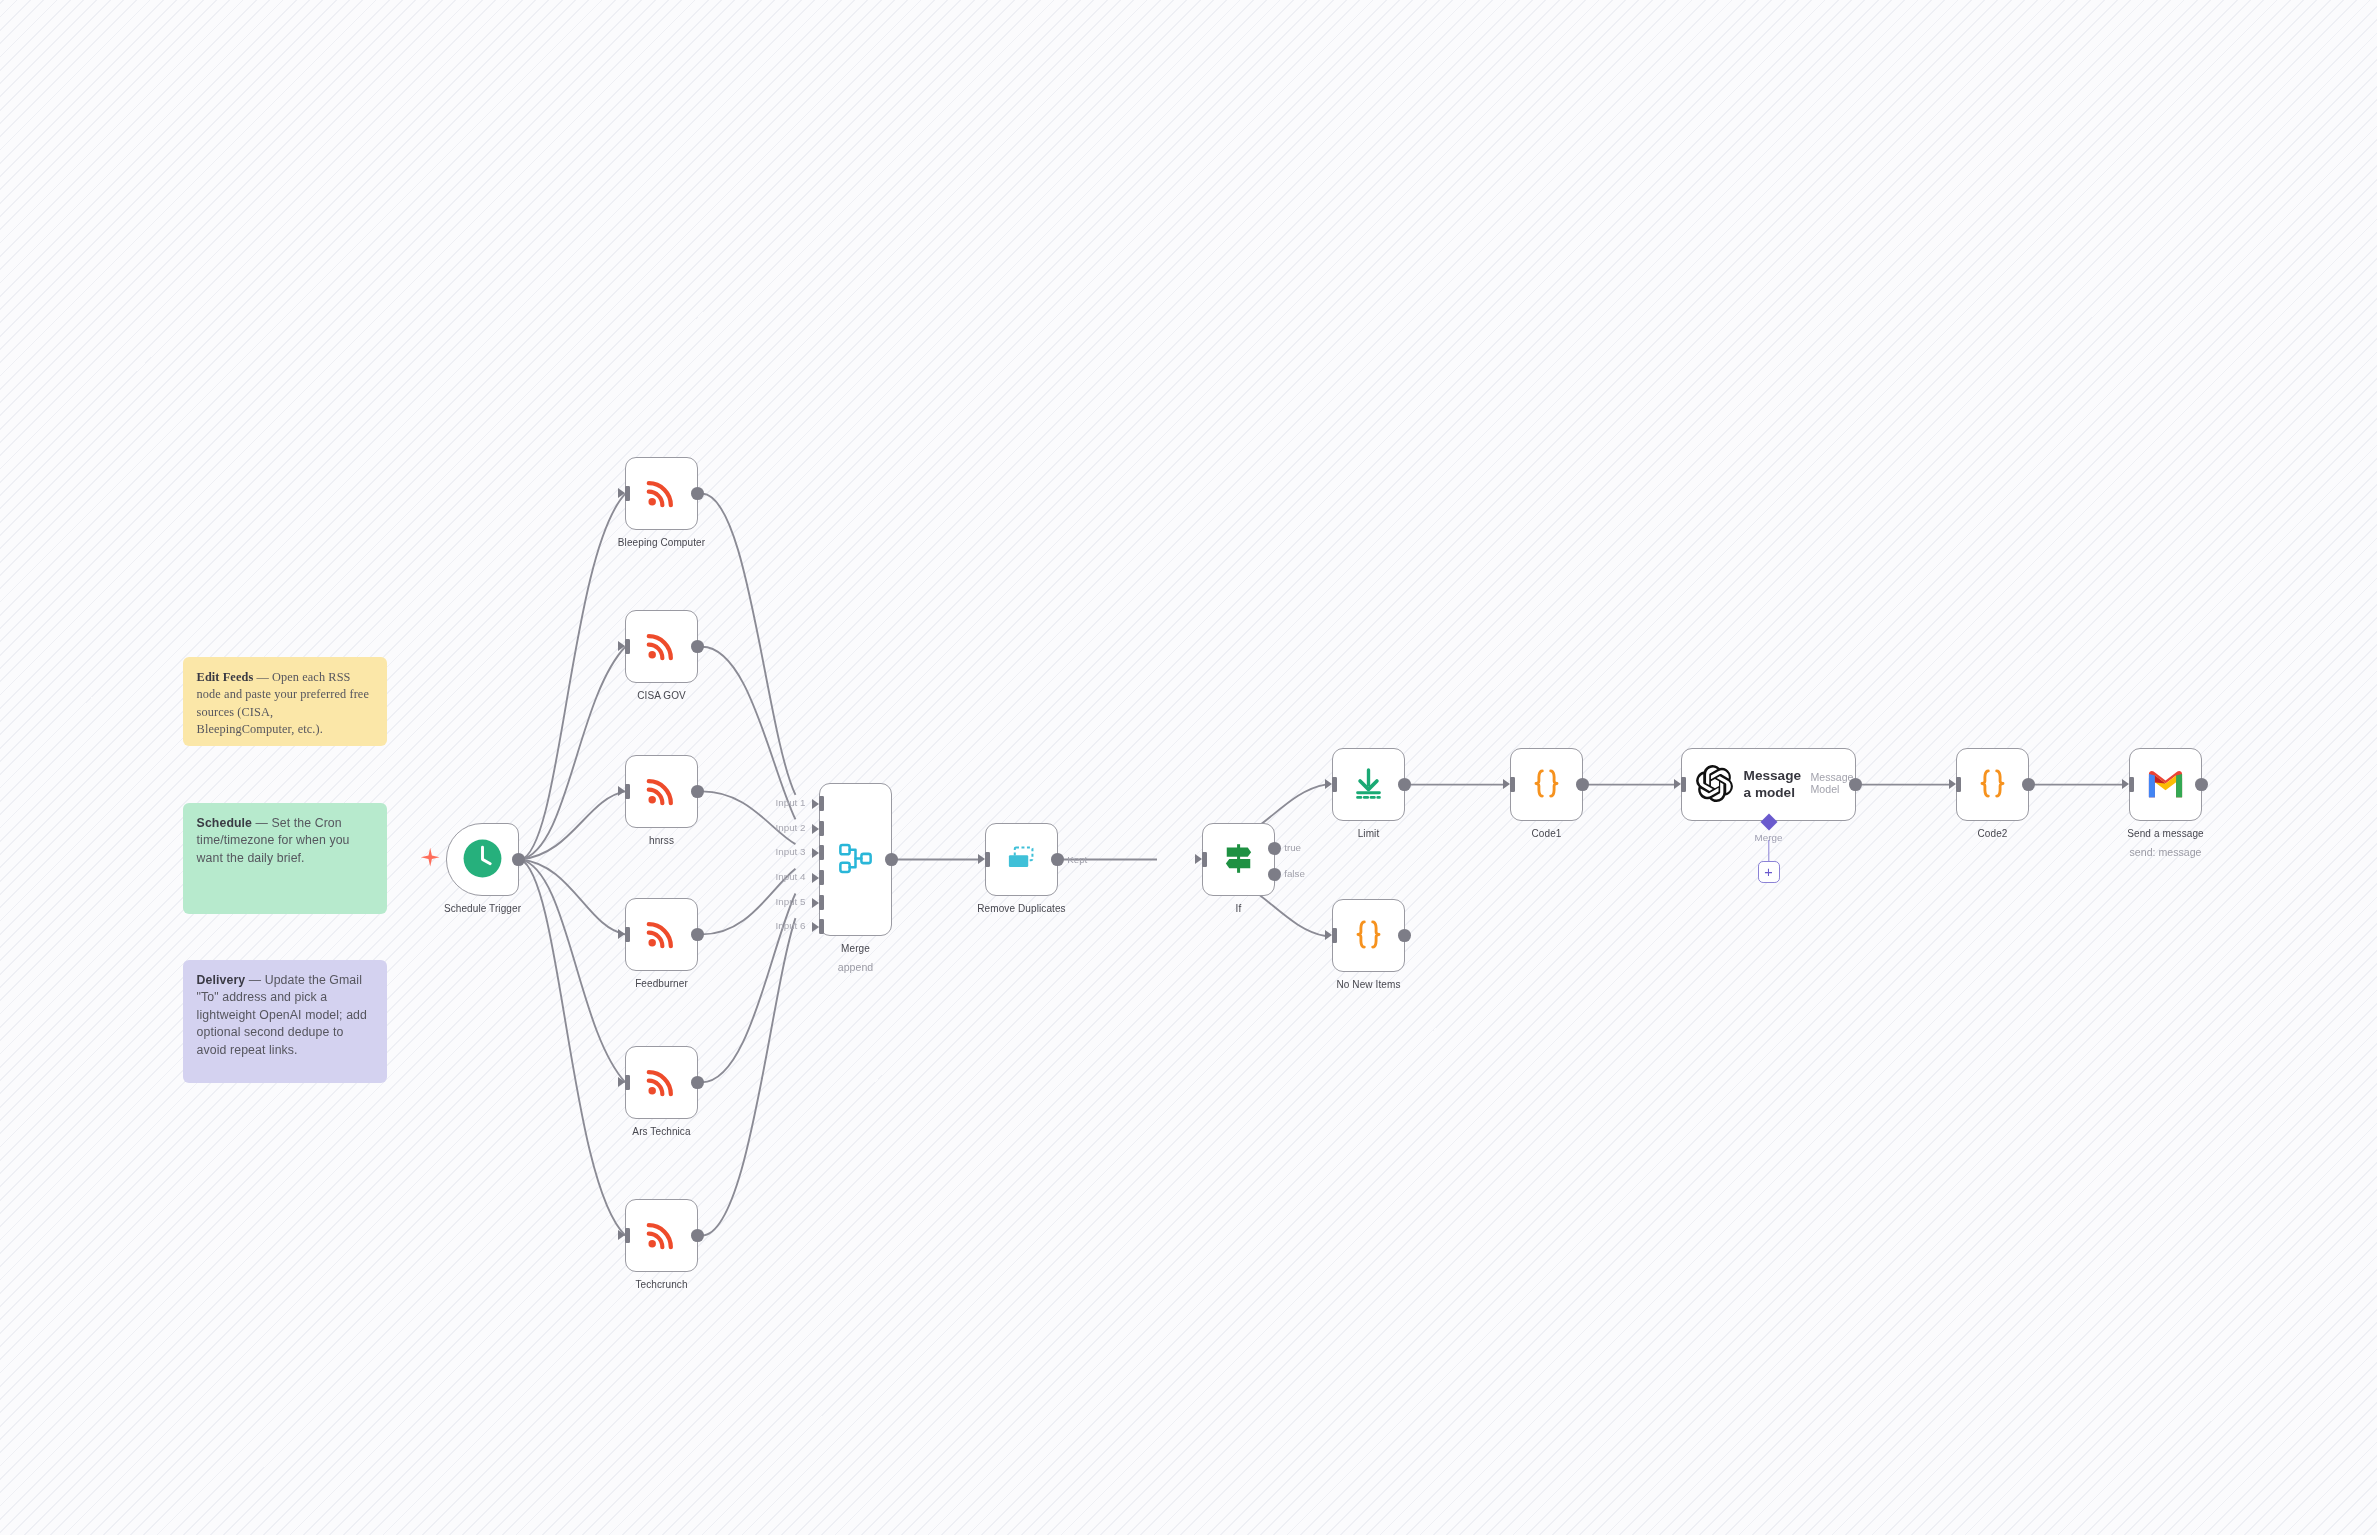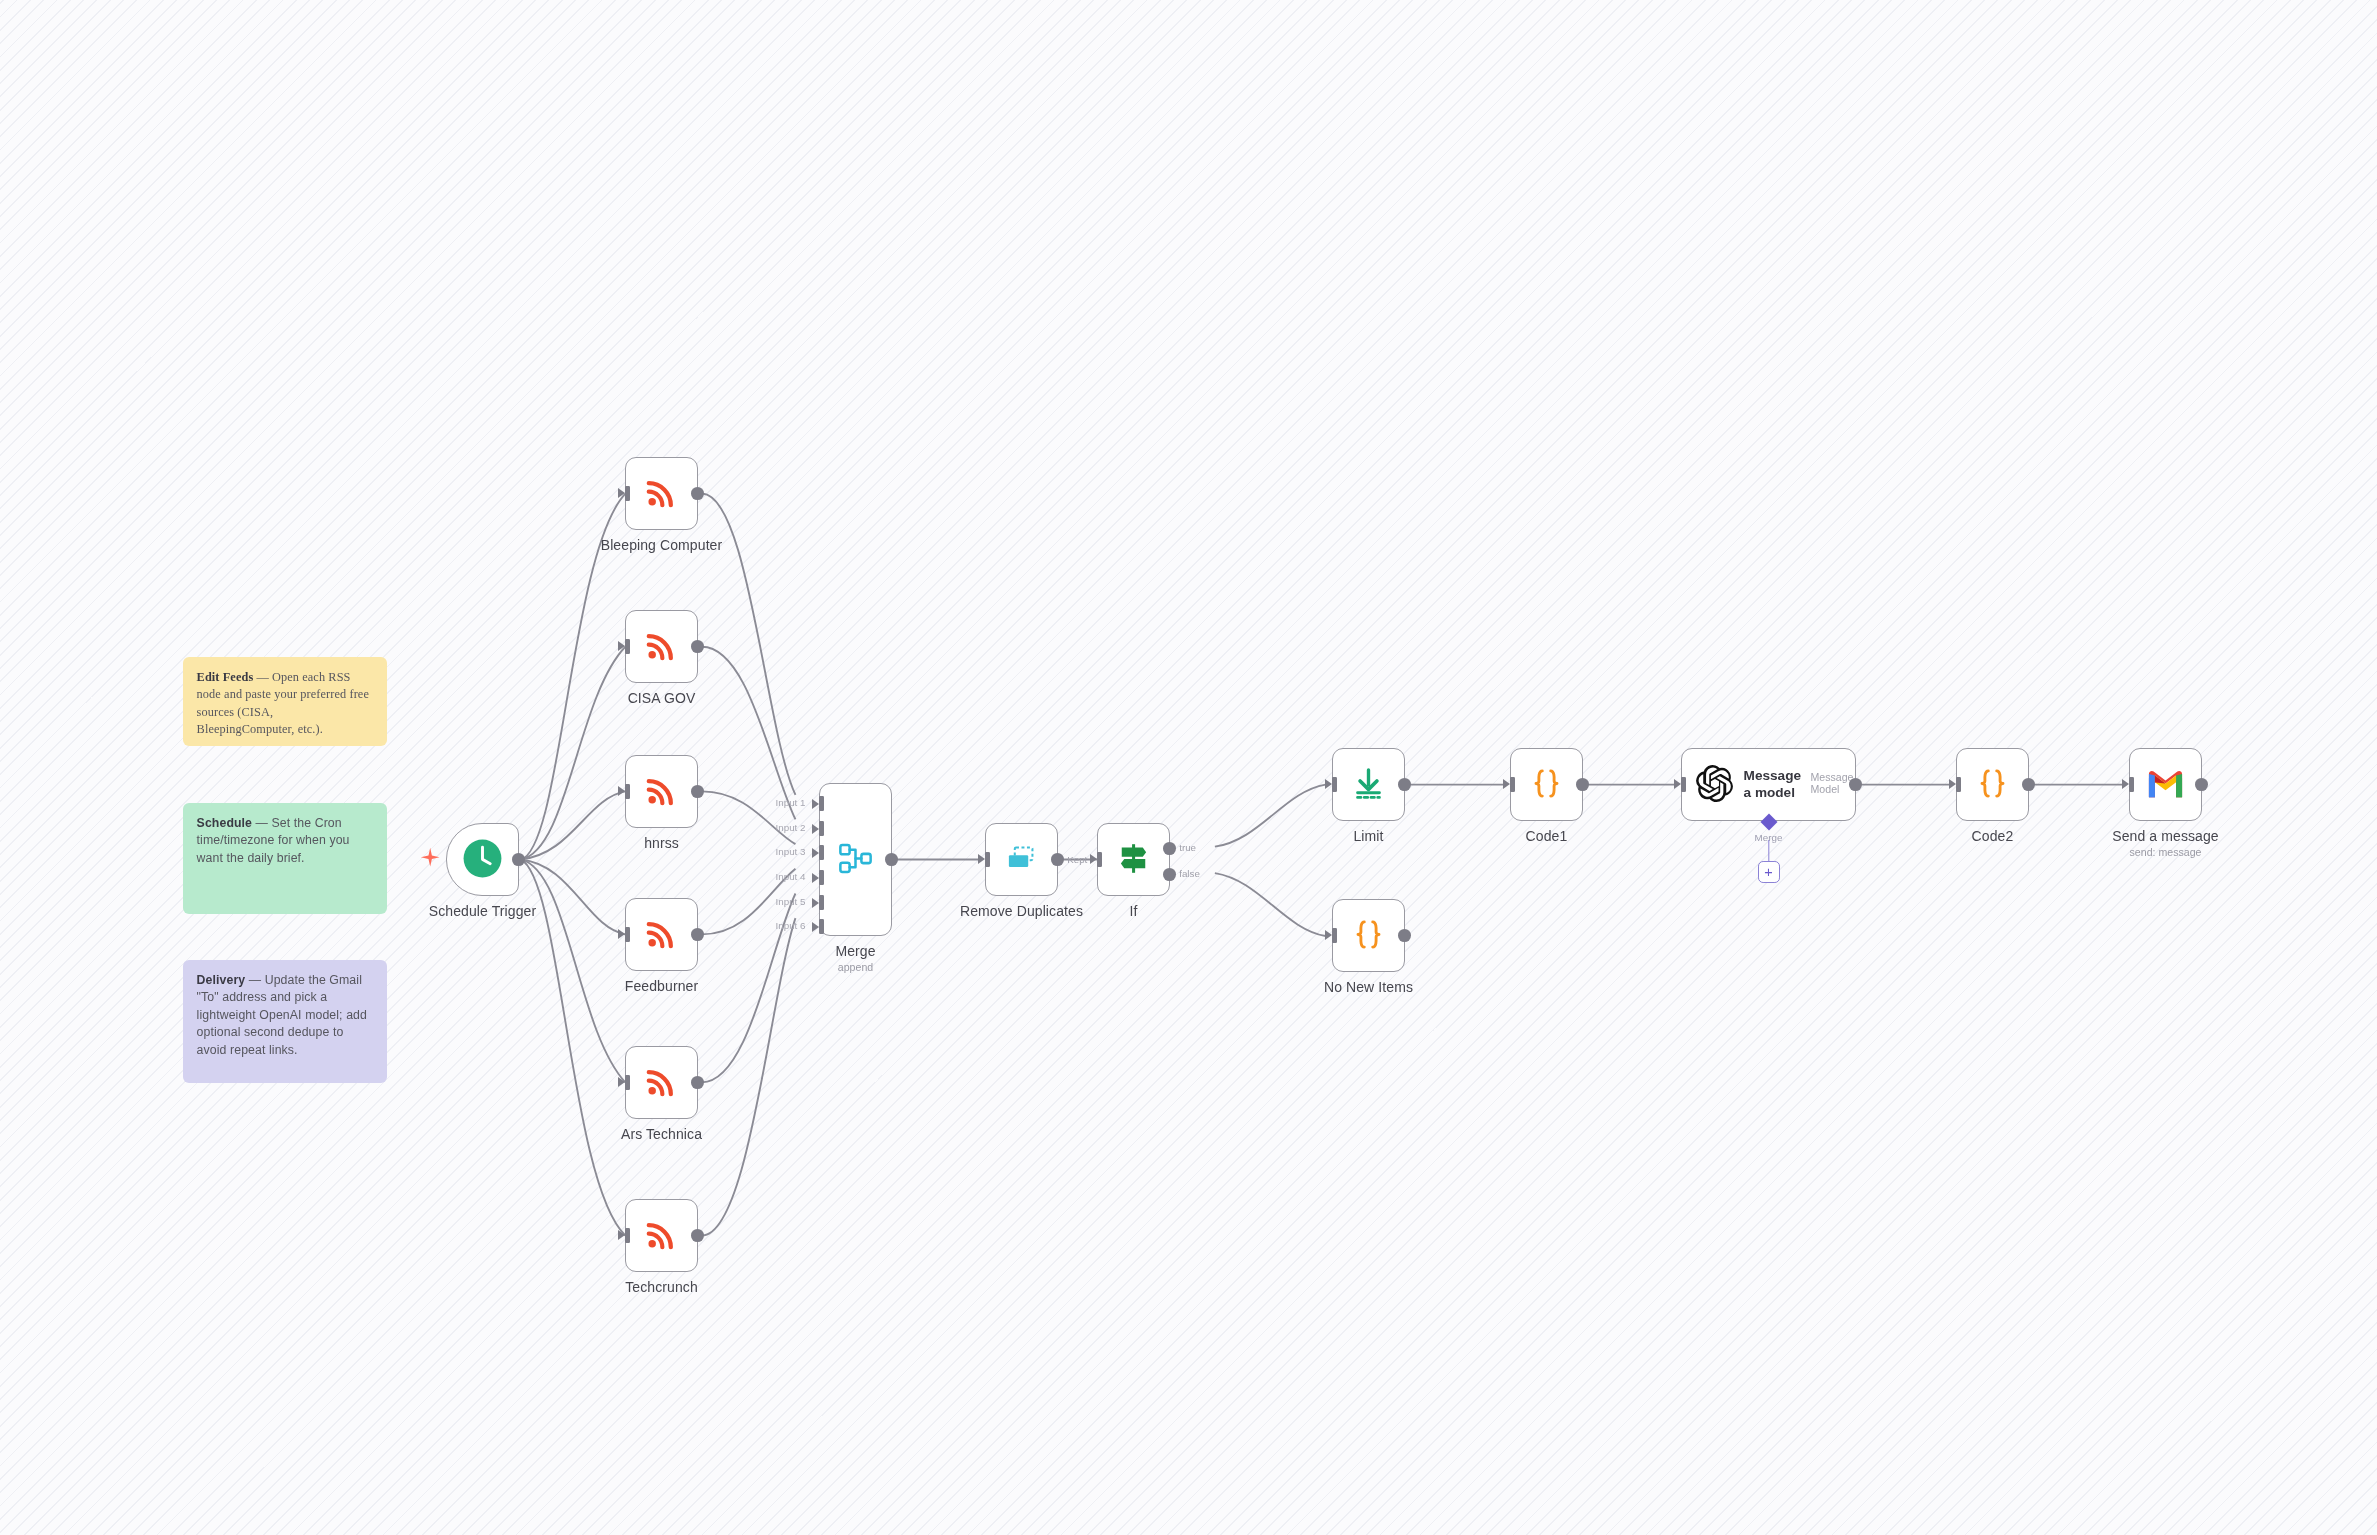--- a/index.html
+++ b/index.html
@@ -68,21 +68,21 @@
     justify-content: flex-start;
     padding-left: 13.6px;
     gap: 11px;
   }
   .node-label {
     position: absolute;
     left: 50%;
     transform: translateX(-50%);
     top: calc(100% + 7.7px);
     white-space: nowrap;
-    font-size: 14px;
+    font-size: 10px;
     color: #46464e;
     letter-spacing: 0.1px;
     text-align: center;
   }
   .node-sublabel {
     position: absolute;
     left: 50%;
     transform: translateX(-50%);
     top: calc(100% + 25.5px);
     white-space: nowrap;
@@ -427,21 +427,21 @@
         <rect x="14" y="9" width="21" height="15" rx="1.5" fill="none" stroke="#3fc0d8" stroke-width="2.4" stroke-dasharray="3.5 3"></rect>
         <rect x="7" y="18" width="23" height="14" rx="1.5" fill="#3fc0d8"></rect>
       </svg>
     </span>
     <span class="port-in"></span>
     <span class="port-out"></span>
     <span class="port-label" style="left:calc(100% + 10.2px); top:calc(50% - 6px);">Kept</span>
     <span class="node-label">Remove Duplicates</span>
   </div>
 
-  <div class="node sq" style="left:1097px; top:823px;">
+  <div class="node sq" style="left:1202px; top:823px;">
     <span>
       <svg width="37" height="37" viewBox="0 0 44 44">
         <rect x="20.3" y="5" width="3.6" height="34" fill="#1e9142"></rect>
         <path d="M8 9 H33 L37 14.5 L33 20 H8 Z" fill="#1e9142"></path>
         <path d="M36 22.5 H11 L7 28 L11 33.5 H36 Z" fill="#1e9142"></path>
       </svg>
     </span>
     <span class="port-in"></span>
     <span class="port-out stacked" style="top:18px;"></span>
     <span class="port-label" style="left:calc(100% + 10.2px); top:18px;">true</span>

